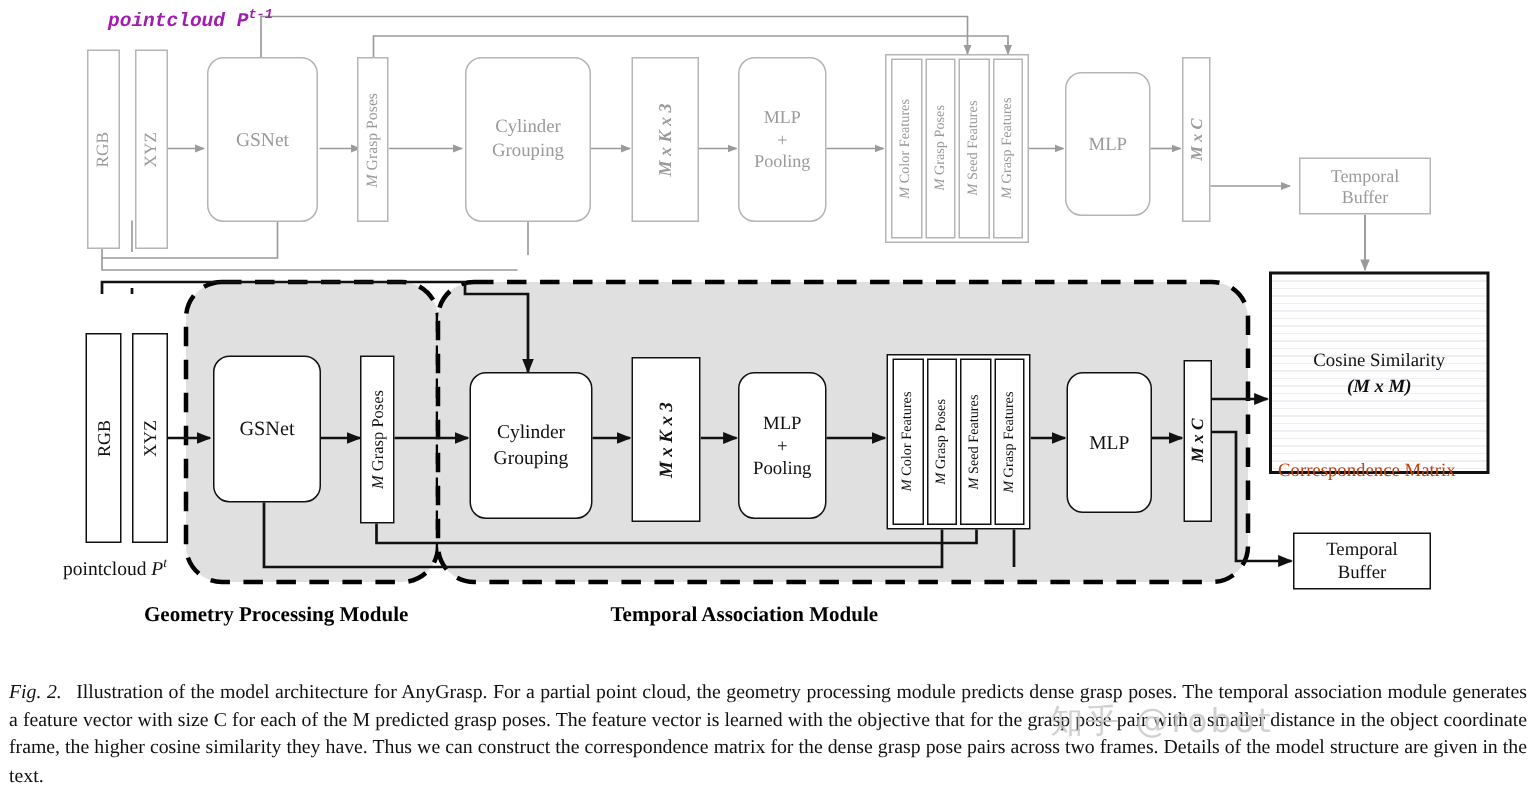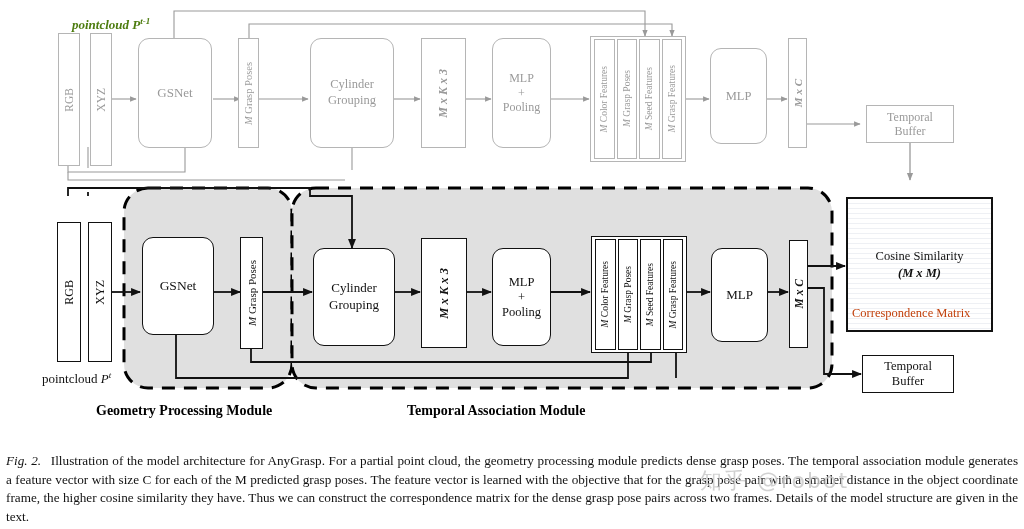--- a/index.html
+++ b/index.html
@@ -22,21 +22,21 @@
 
   .stack{position:absolute;box-sizing:border-box;display:flex;background:#ffffff;}
   .stack.solid{border:1.6px solid #111;padding:2px;}
   .stack.fade{border:1px solid #b5b5b5;padding:2px;}
   .stack .col{box-sizing:border-box;display:flex;align-items:center;justify-content:center;}
   .stack.solid .col{border:1.4px solid #111;margin:0 1px;}
   .stack.fade .col{border:1px solid #b5b5b5;margin:0 1px;}
 
   .matrix{position:absolute;box-sizing:border-box;border:2px solid #111;background:
     repeating-linear-gradient(to bottom,#ffffff 0px,#ffffff 4px,#eef0f4 4px,#eef0f4 5px);
-    display:flex;align-items:center;justify-content:center;flex-direction:column;color:#111;margin-top:16px;}
+    display:flex;align-items:center;justify-content:center;flex-direction:column;color:#111;}
 
   .cap{position:absolute;left:6px;top:452px;width:1012px;font-size:13.2px;line-height:1.42;
        color:#111;text-align:justify;}
 
   .wm{position:absolute;left:700px;top:466px;font-size:22px;color:#c9c9c9;
       font-family:"DejaVu Sans",sans-serif;opacity:.85;letter-spacing:2px;pointer-events:none;text-align:center;}
 </style>
 </head>
 <body>
 
@@ -124,21 +124,21 @@
       <path d="M676,378 L676,320" marker-end="url(#ahS)"></path>
 
       <path d="M310,188 L310,196 L352,196 L352,248" marker-end="url(#ahS)"></path>
     </g>
 
     <g stroke="#9a9a9a" stroke-width="1.3" fill="none">
       <line x1="910" y1="143" x2="910" y2="180" marker-end="url(#ahF)"></line>
     </g>
   </svg>
 
-  <div class="lbl it" style="left:72px;top:16px;font-size:13px;font-weight:bold;color:#4d7c0f;">
+  <div class="lbl it" style="left:72px;top:5px;font-size:13px;font-weight:bold;color:#a21caf;font-family:Liberation Mono, monospace;">
     <span>pointcloud</span>
     <span class="it">P</span><sup style="font-size:9px;">t-1</sup>
   </div>
 
   <div class="blk fade" style="left:58px;top:33px;width:22px;height:133px;font-size:11.5px;">
     <span class="vt">RGB</span>
   </div>
   <div class="blk fade" style="left:90px;top:33px;width:22px;height:133px;font-size:11.5px;">
     <span class="vt">XYZ</span>
   </div>

